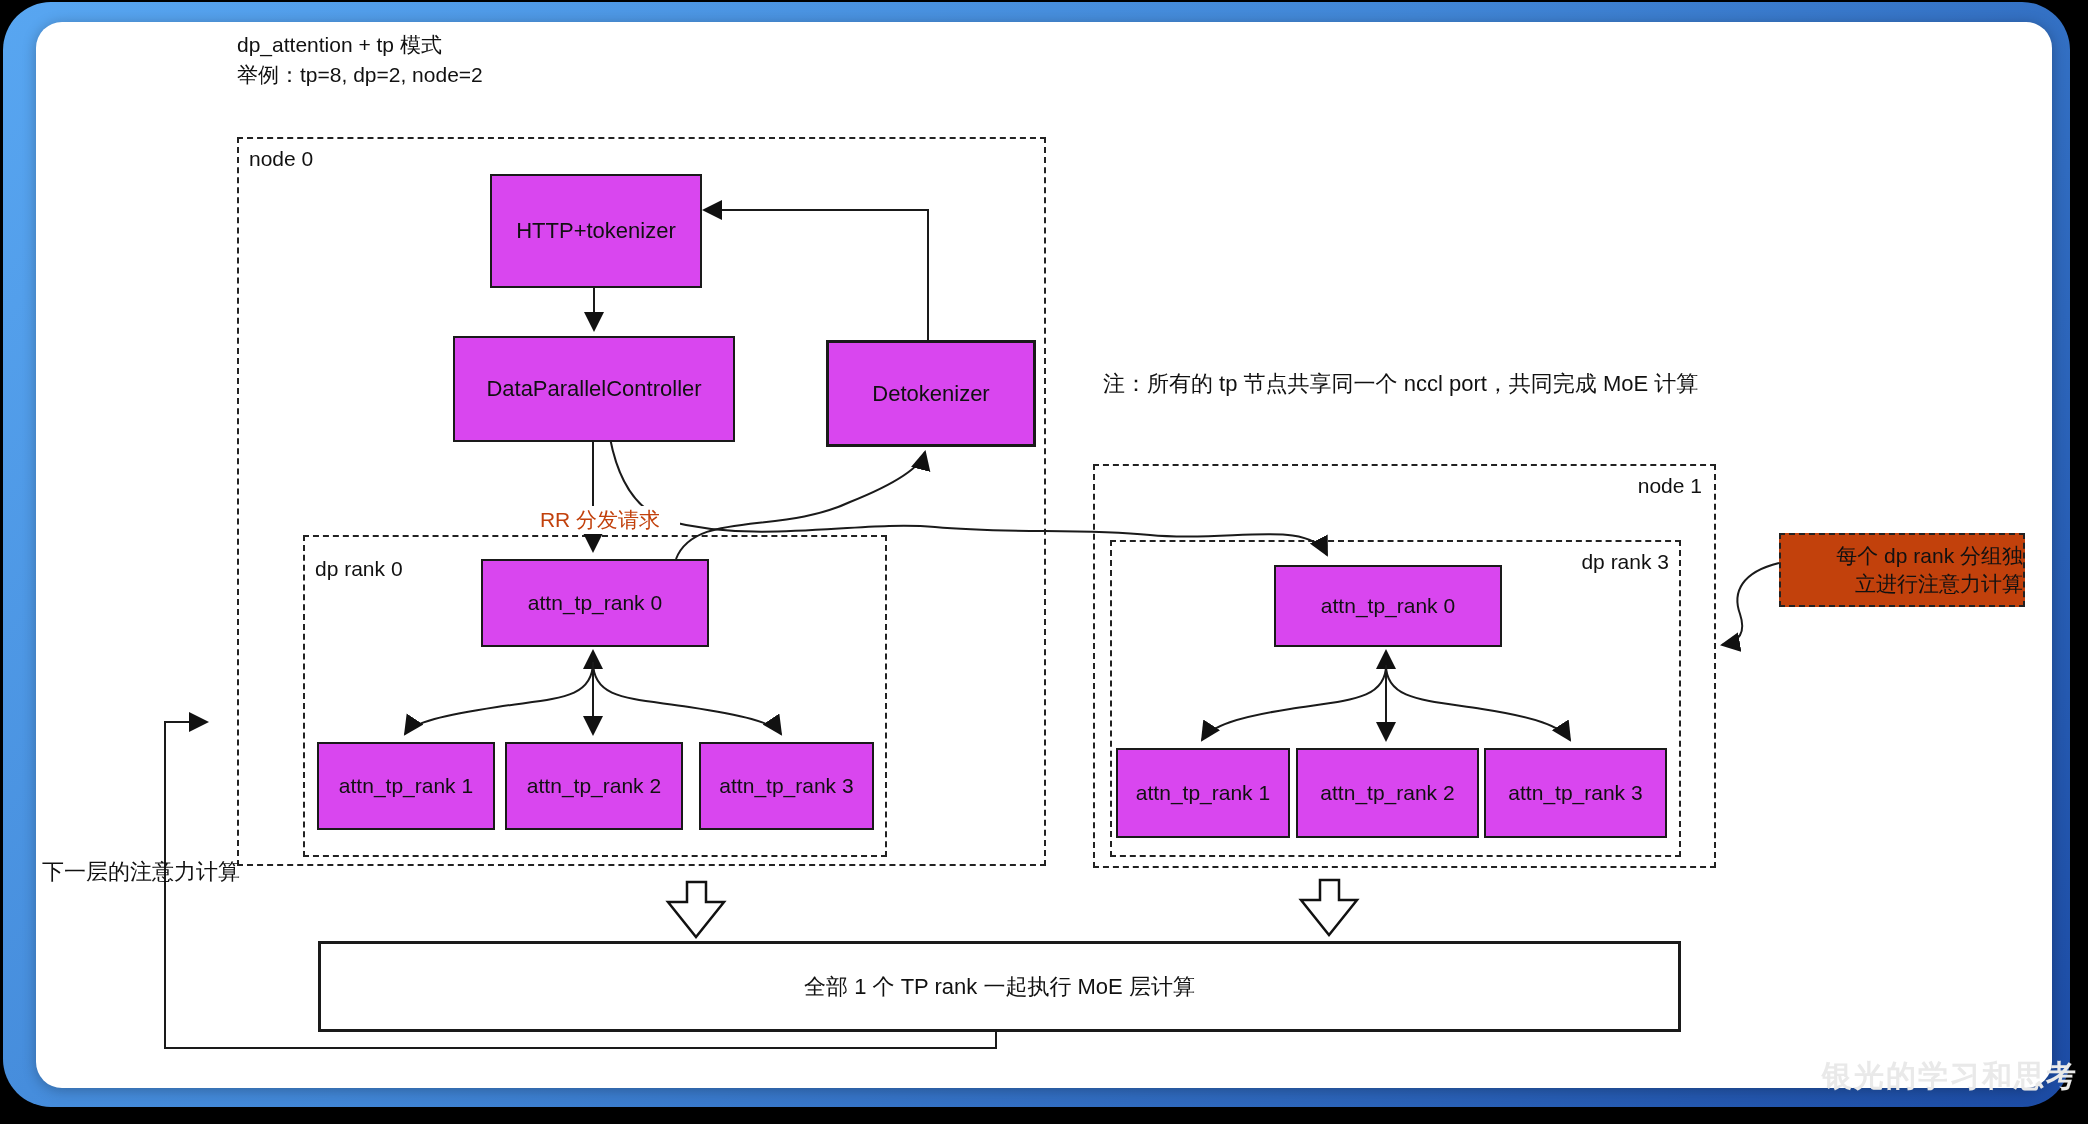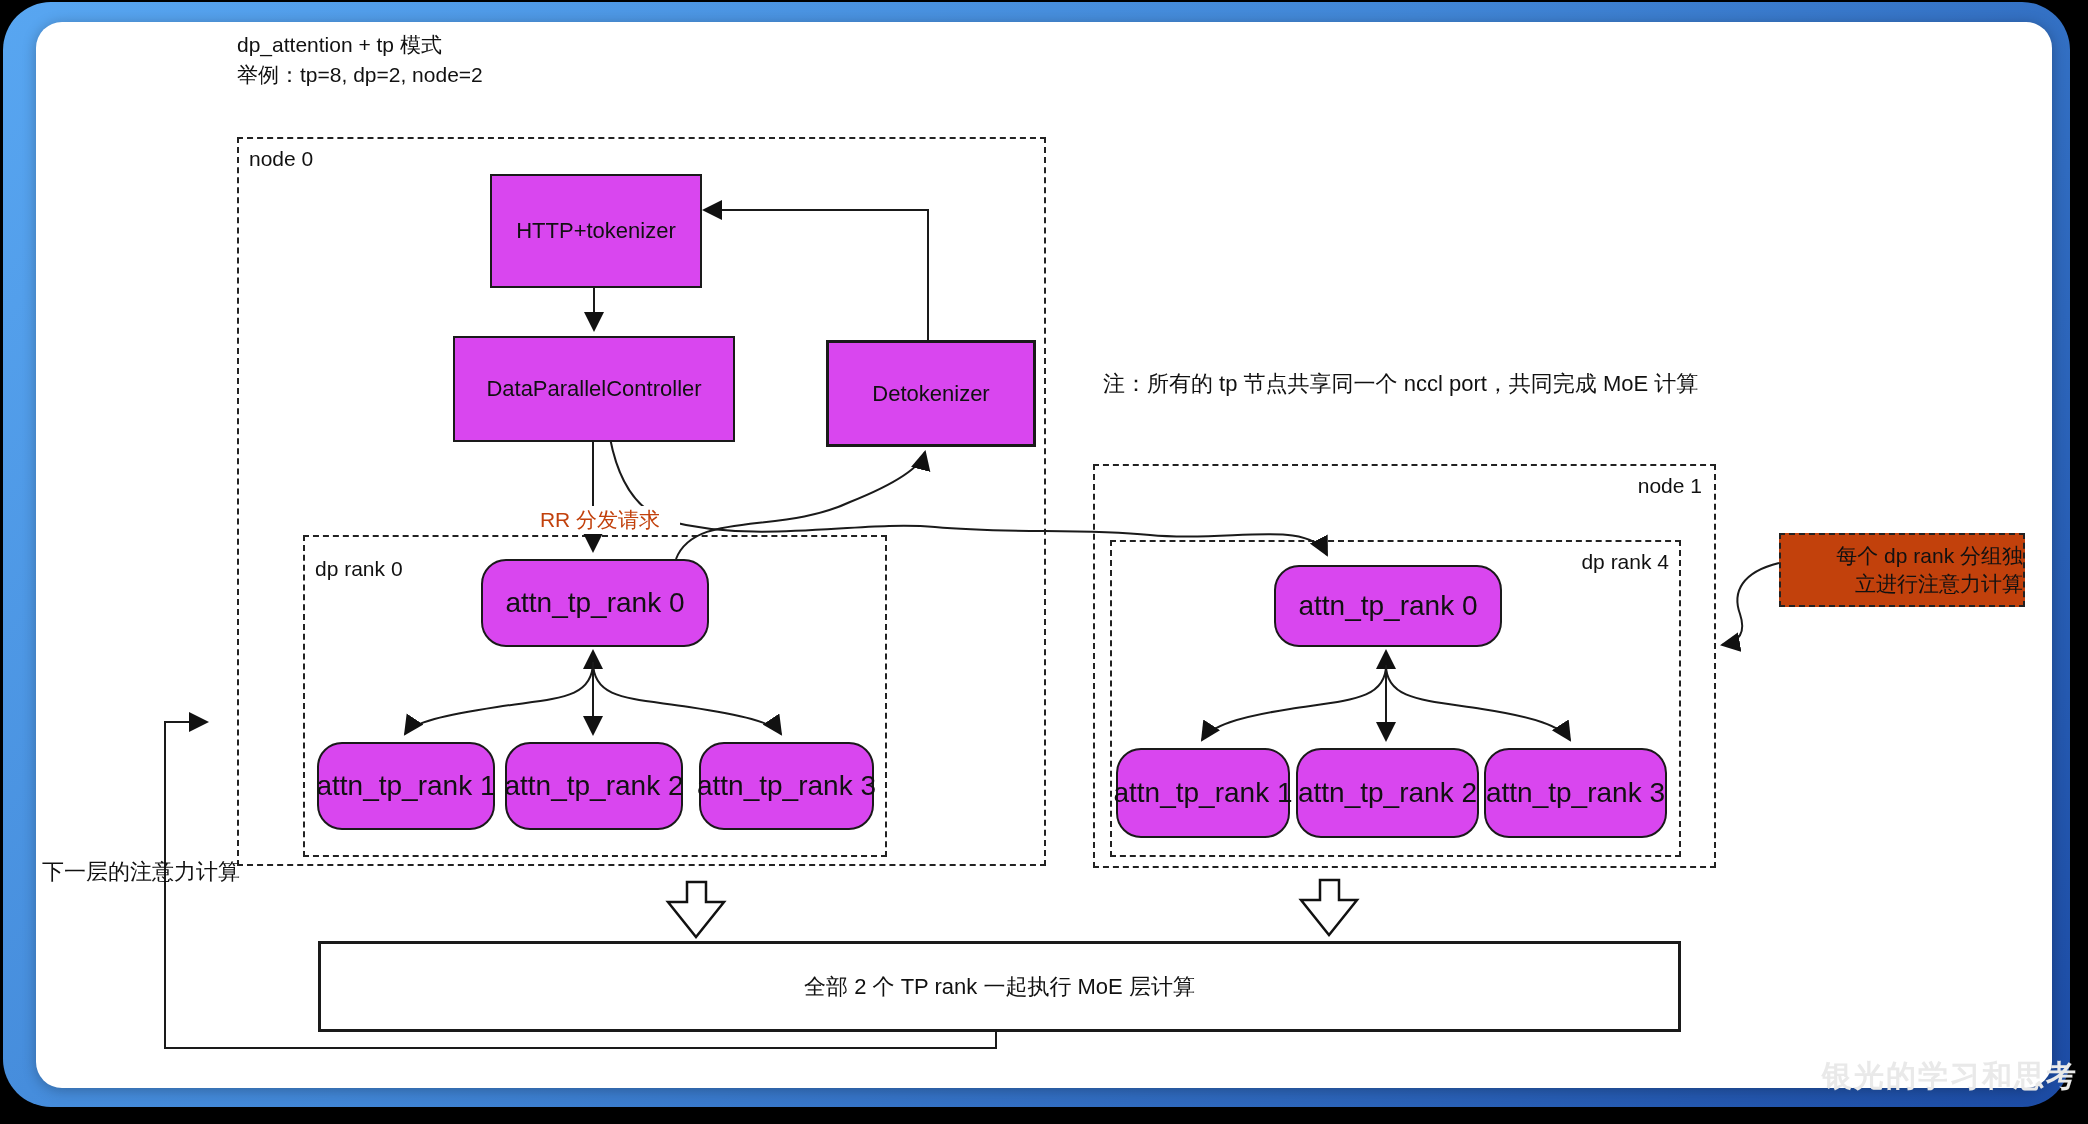--- a/index.html
+++ b/index.html
@@ -9,21 +9,21 @@
     background:linear-gradient(135deg,#58a6f1 0%,#4186d6 45%,#1c4ba4 100%);}
   #panel{position:absolute;left:36px;top:22px;width:2016px;height:1066px;background:#fff;
     border-radius:26px;box-shadow:0 2px 14px rgba(0,0,0,.28);}
   #diagram{position:absolute;left:0;top:0;width:2088px;height:1124px;}
   svg.wires{position:absolute;left:0;top:0;z-index:2;pointer-events:none;}
   .dashed{position:absolute;border:2px dashed #222;background:transparent;z-index:1;}
   .dash-label{position:absolute;font-size:21px;color:#111;white-space:nowrap;z-index:1;}
   .box{position:absolute;background:#d946ef;border:2px solid #1a1a1a;display:flex;align-items:center;
     justify-content:center;font-size:22px;color:#111;z-index:3;white-space:nowrap;}
   .box.thick{border-width:3px;}
-  .box.small{font-size:28px;border-radius:25px;}
+  .box.small{font-size:21px;}
   #title{position:absolute;left:237px;top:30px;font-size:21px;line-height:30px;color:#111;z-index:4;}
   #rr-label{position:absolute;left:520px;top:506px;width:160px;text-align:center;font-size:21px;
     color:#c2410c;background:#fff;z-index:4;}
   #note{position:absolute;left:1103px;top:369px;font-size:22px;color:#111;z-index:4;white-space:nowrap;}
   #next-layer{position:absolute;left:42px;top:857px;font-size:22px;color:#111;z-index:4;white-space:nowrap;}
   #annotation{position:absolute;left:1779px;top:533px;width:242px;height:70px;border:2px dashed #222;
     display:flex;flex-direction:column;align-items:flex-end;justify-content:center;font-size:21px;
     line-height:28px;color:#111;z-index:3;background:#c2410c;}
   #moe-box{position:absolute;left:318px;top:941px;width:1357px;height:85px;border:3px solid #1a1a1a;
     background:#fff;display:flex;align-items:center;justify-content:center;font-size:22px;color:#111;z-index:3;}
@@ -42,21 +42,21 @@
     <div class="dashed" style="left:237px;top:137px;width:805px;height:725px;">
       <span class="dash-label" style="left:10px;top:8px;">node 0</span>
     </div>
     <div class="dashed" style="left:303px;top:535px;width:580px;height:318px;">
       <span class="dash-label" style="left:10px;top:8px;margin-top:12px;">dp rank 0</span>
     </div>
     <div class="dashed" style="left:1093px;top:464px;width:619px;height:400px;">
       <span class="dash-label" style="right:12px;top:8px;">node 1</span>
     </div>
     <div class="dashed" style="left:1110px;top:540px;width:567px;height:313px;">
-      <span class="dash-label" style="right:10px;top:8px;">dp rank 4</span>
+      <span class="dash-label" style="right:10px;top:8px;">dp rank 3</span>
     </div>
 
     <svg class="wires" width="2088" height="1124" viewBox="0 0 2088 1124">
       <defs>
         <marker id="mEnd" markerWidth="12" markerHeight="12" refX="9" refY="5" orient="auto">
           <path d="M0,0 L10,5 L0,10 z" fill="#111"></path>
         </marker>
         <marker id="mStart" markerWidth="12" markerHeight="12" refX="9" refY="5" orient="auto-start-reverse">
           <path d="M0,0 L10,5 L0,10 z" fill="#111"></path>
         </marker>
@@ -111,17 +111,17 @@
     </div>
     <div id="rr-label">RR 分发请求</div>
     <div id="note">注：所有的 tp 节点共享同一个 nccl port，共同完成 MoE 计算</div>
     <div id="next-layer">下一层的注意力计算</div>
 
     <div id="annotation">
       <div>每个 dp rank 分组独</div>
       <div>立进行注意力计算</div>
     </div>
 
-    <div id="moe-box">全部 2 个 TP rank 一起执行 MoE 层计算</div>
+    <div id="moe-box">全部 1 个 TP rank 一起执行 MoE 层计算</div>
 
     <div id="watermark">银光的学习和思考</div>
   </div>
 </div>
 
 </body></html>

